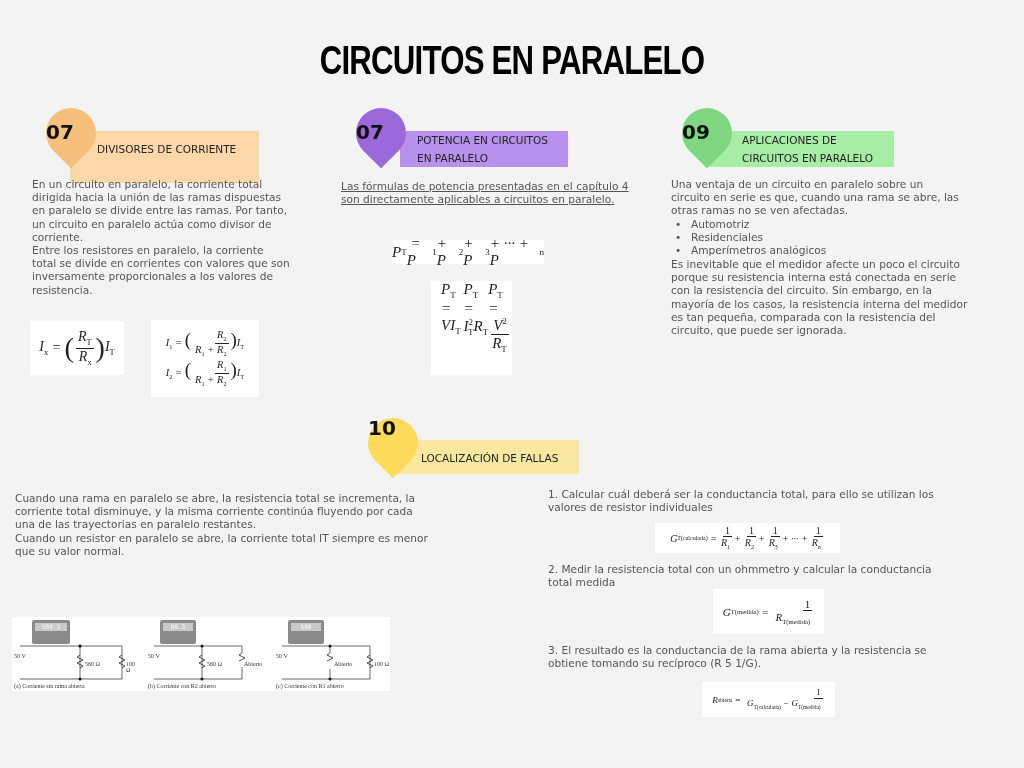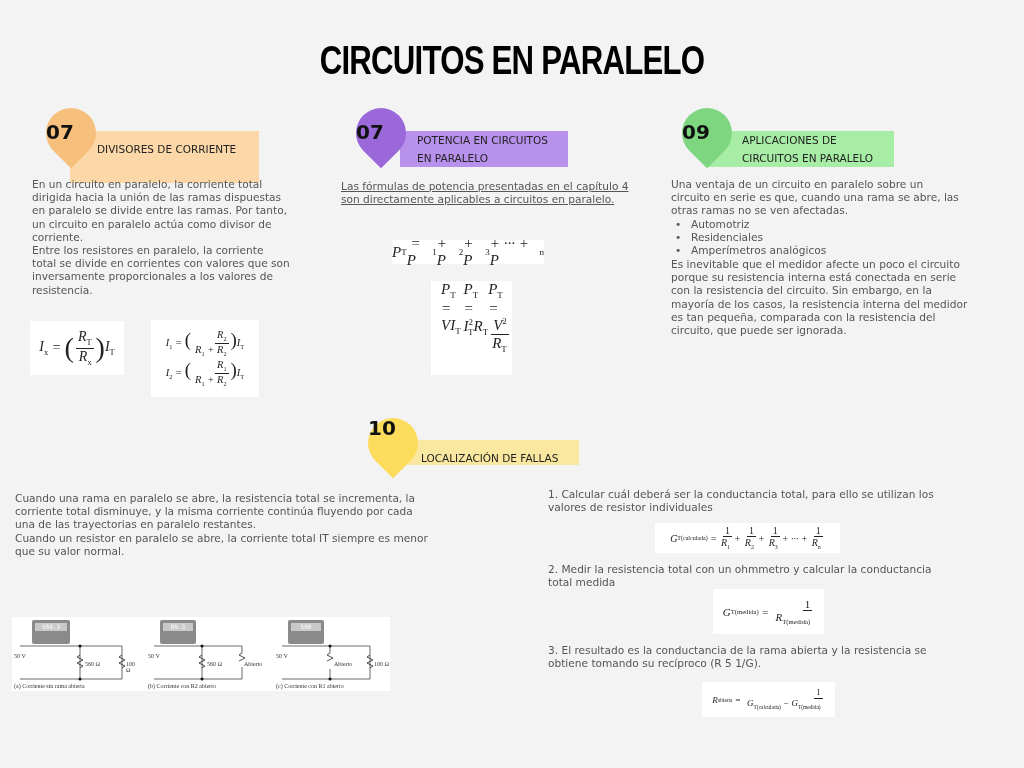--- a/index.html
+++ b/index.html
@@ -119,21 +119,21 @@
   </ul>
   <div class="txt" style="left:671px; top:258px; width:330px;">Es inevitable que el medidor afecte un poco el circuito
 porque su resistencia interna está conectada en serie
 con la resistencia del circuito. Sin embargo, en la
 mayoría de los casos, la resistencia interna del medidor
 es tan pequeña, comparada con la resistencia del
 circuito, que puede ser ignorada.</div>
 </div>
 
 <div>
-  <div class="badge-bar" style="left:393px; top:440px; width:186px; height:25px; background:#fbe8a0; padding:8px 16px 0 28px;">
+  <div class="badge-bar" style="left:393px; top:440px; width:186px; height:34px; background:#fbe8a0; padding:8px 16px 0 28px;">
     <span>LOCALIZACIÓN DE FALLAS</span>
   </div>
   <div class="pin" style="left:368px; top:418px; background:#fddc5c;"></div>
   <div class="pin-num" style="left:368px; top:416px;">10</div>
 
   <div class="txt" style="left:15px; top:492px; width:450px;">Cuando una rama en paralelo se abre, la resistencia total se incrementa, la
 corriente total disminuye, y la misma corriente continúa fluyendo por cada
 una de las trayectorias en paralelo restantes.
 Cuando un resistor en paralelo se abre, la corriente total IT siempre es menor
 que su valor normal.</div>

